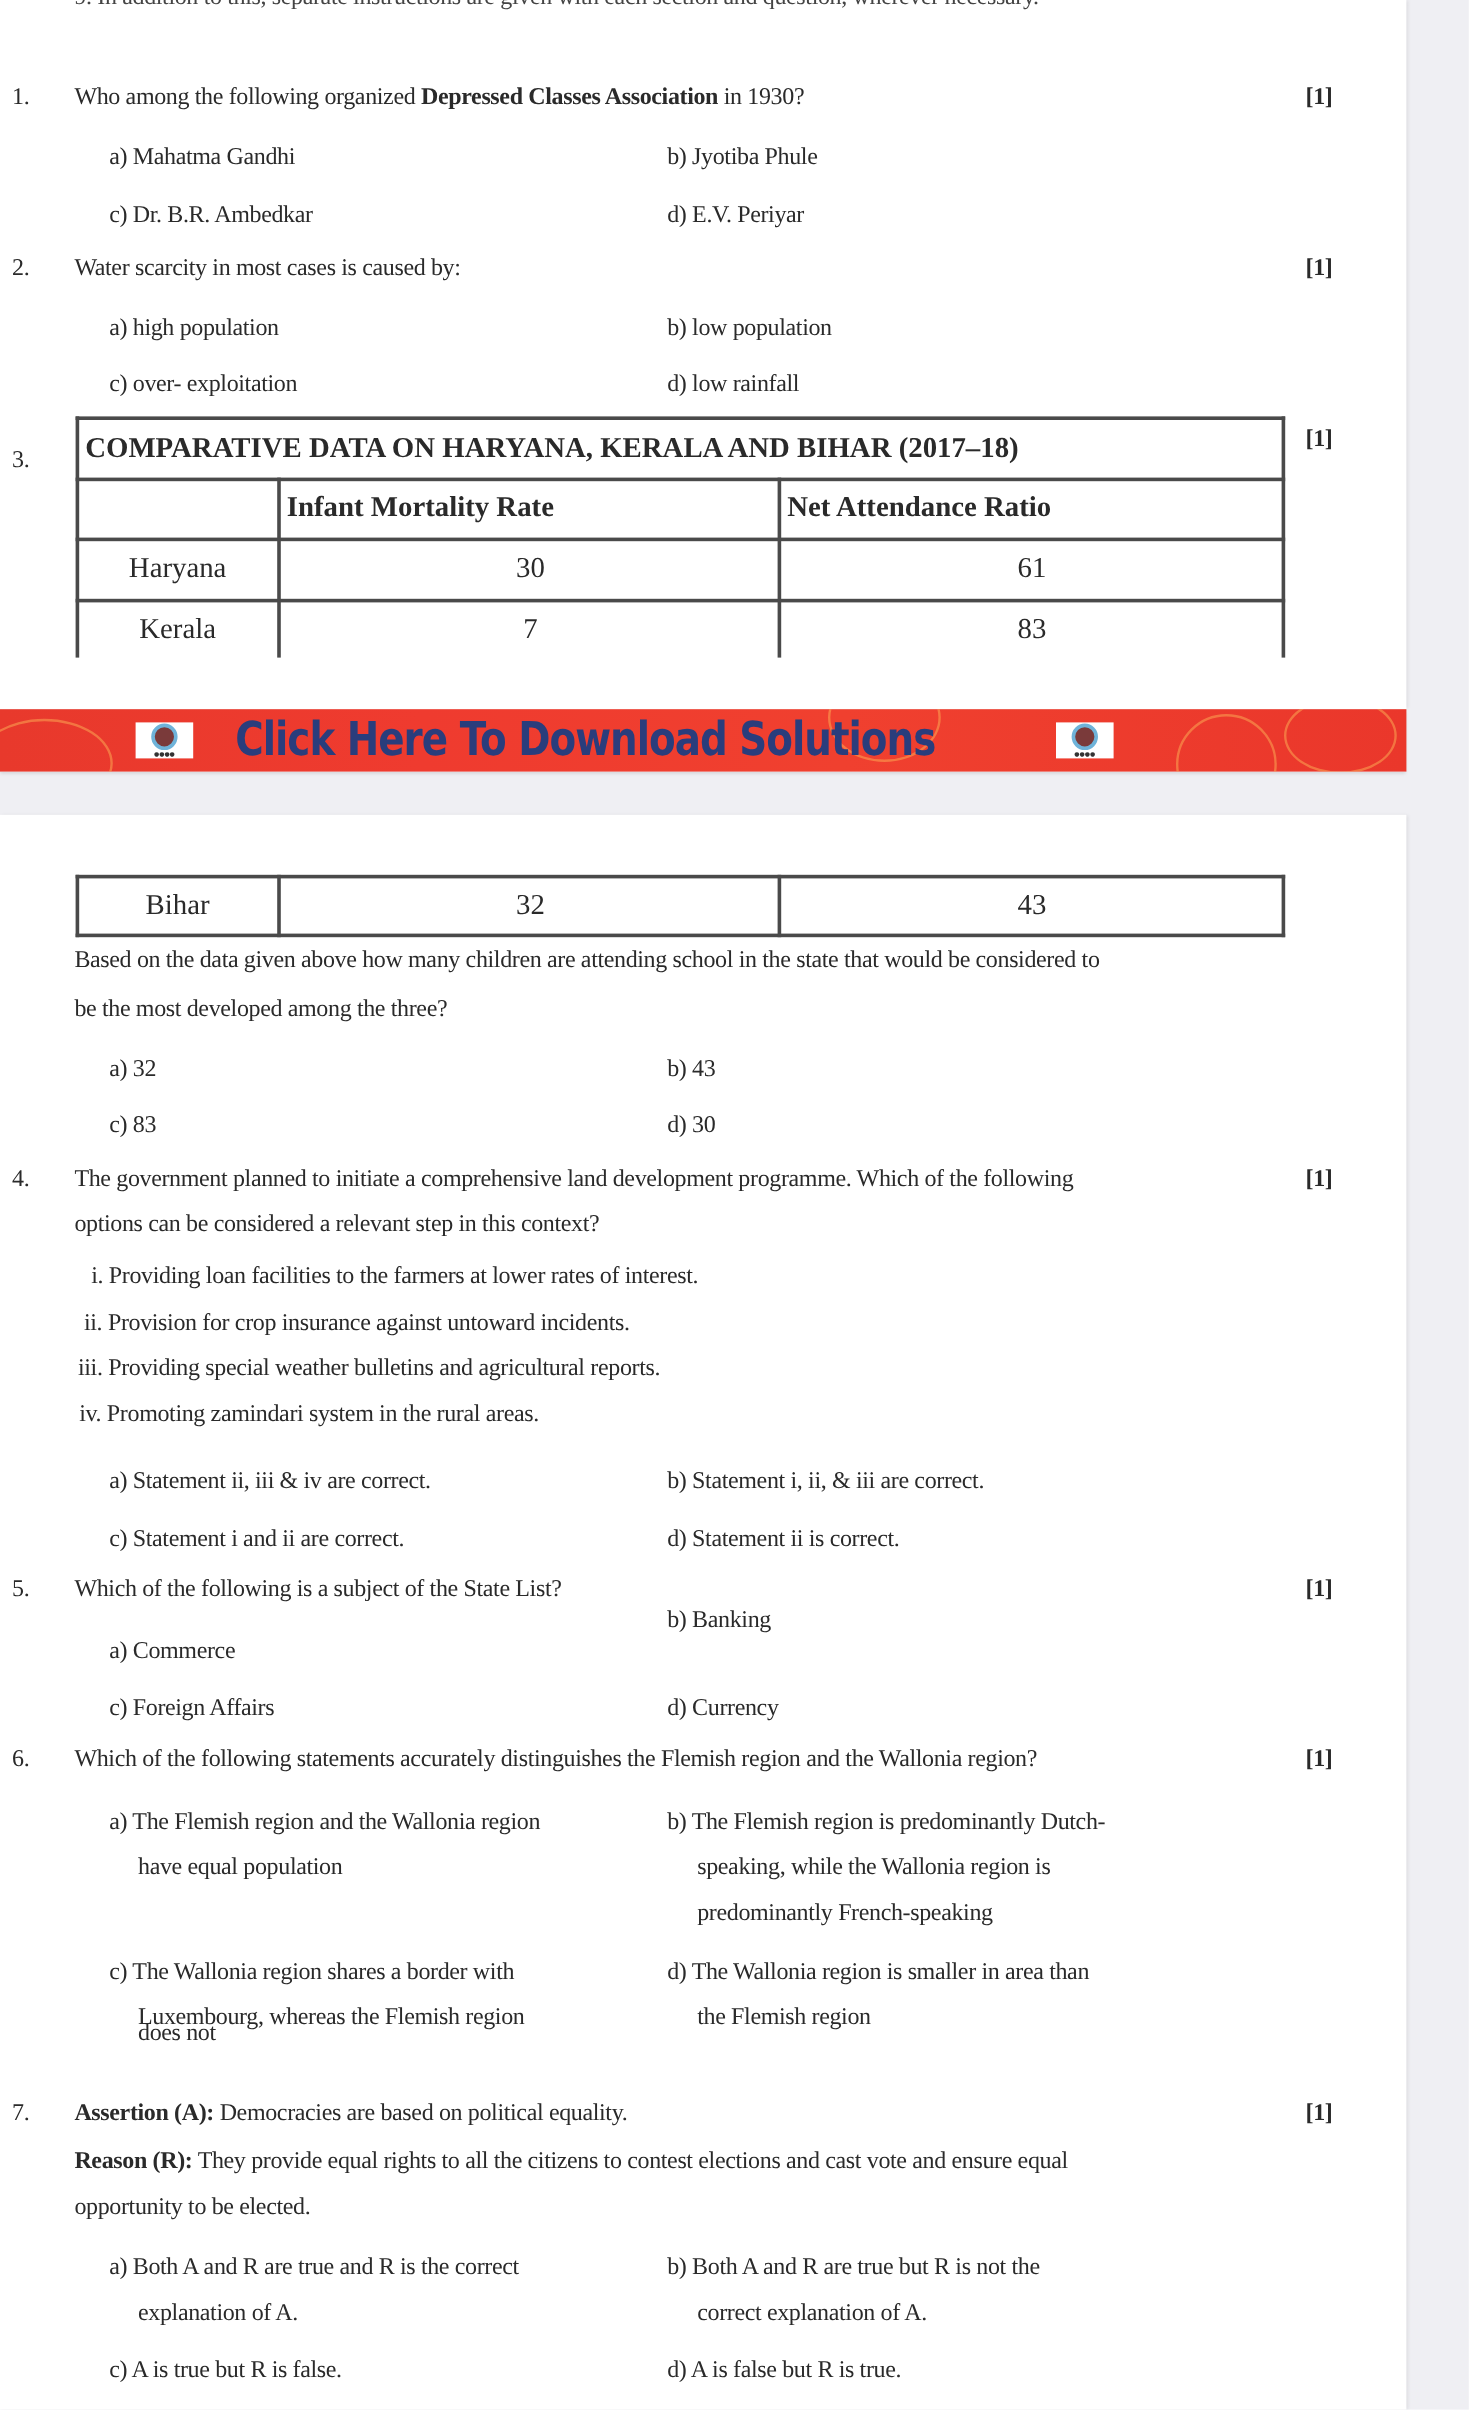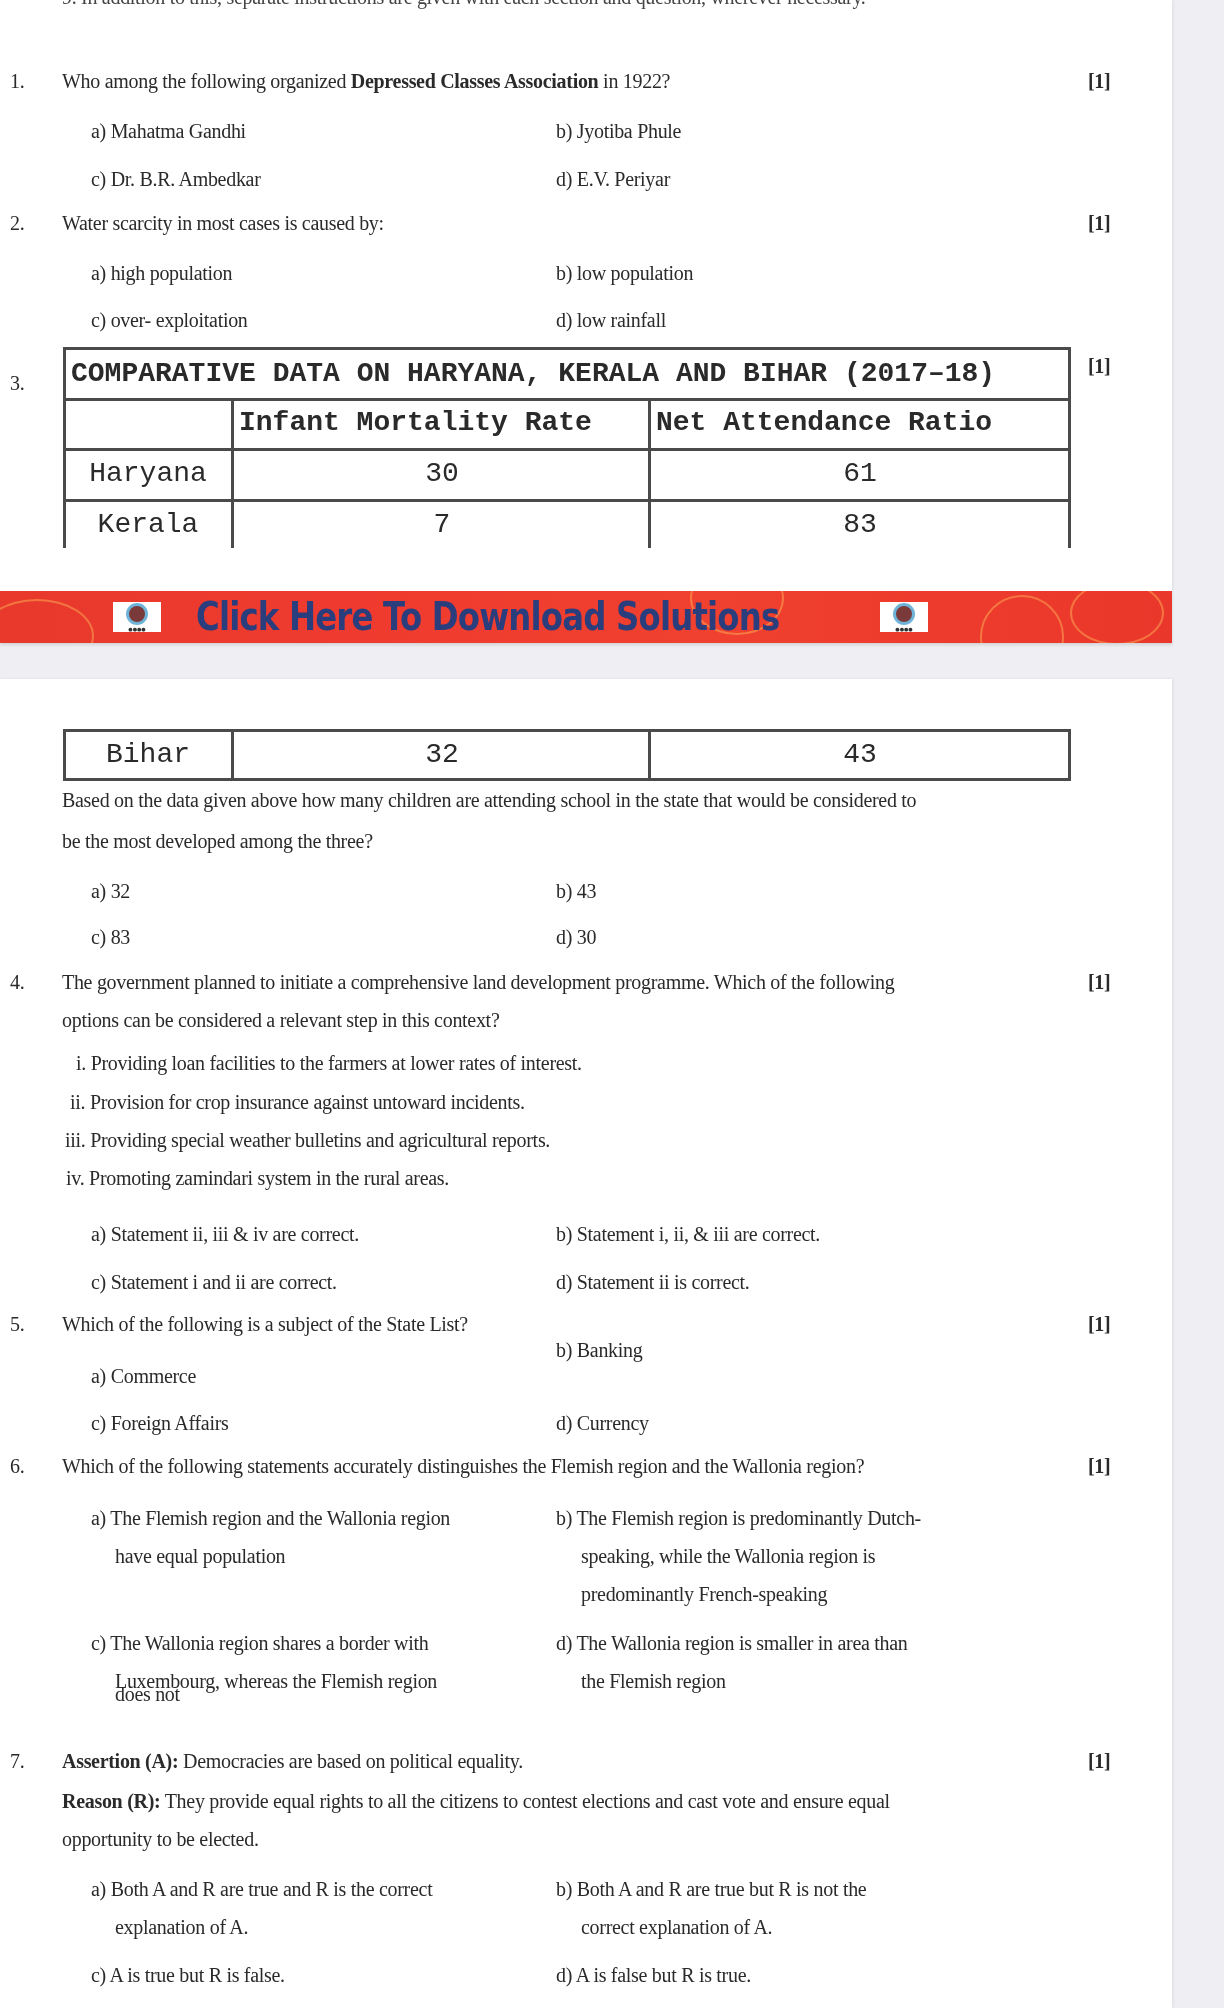--- a/index.html
+++ b/index.html
@@ -27,21 +27,21 @@
   .ob { left: 556px; }
   .ob2 { left: 581px; }
   .mk { left: 1088px; font-weight: bold; }
   .center { left: 0; width: 1172px; text-align: center; }
   .cut { color: #444; font-size: 20px; }
 
   
   .tbl { position: absolute; left: 63px; width: 1008px; }
   .hl { position: absolute; left: 0; width: 1008px; height: 3px; background: #4a4a4a; }
   .vl { position: absolute; width: 3px; background: #4a4a4a; }
-  .cell { position: absolute; font-size: 28px; line-height: 24px; transform: translateY(-12px); white-space: nowrap; font-family: Liberation Mono, monospace; }
+  .cell { position: absolute; font-size: 24px; line-height: 24px; transform: translateY(-12px); white-space: nowrap; }
 
   
   .banner {
     position: absolute; left: 0; top: 591px; width: 1172px; height: 52px;
     background: linear-gradient(90deg, #e8392c 0%, #ef3b2f 30%, #f0402f 60%, #ea372b 100%);
     overflow: hidden; cursor: pointer;
     box-shadow: 0 2px 3px rgba(0,0,0,0.12);
   }
   .flame {
     position: absolute; border: 2px solid rgba(255,190,90,0.45); border-radius: 50%;
@@ -63,21 +63,21 @@
   }
 </style>
 </head>
 <body>
 
 <div class="page" id="page1">
   <div class="t cut" style="left:62px; top:-3px;">9. In addition to this, separate instructions are given with each section and question, wherever necessary.</div>
 
   <div>
     <div class="t num" style="top:81px;">1.</div>
-    <div class="t q" style="top:81px;"><span>Who among the following organized </span><b>Depressed Classes Association</b><span> in 1922?</span></div>
+    <div class="t q" style="top:81px;"><span>Who among the following organized </span><b>Depressed Classes Association</b><span> in 1930?</span></div>
     <div class="t mk" style="top:81px;">[1]</div>
     <div class="t oa" style="top:131px;">a) Mahatma Gandhi</div>
     <div class="t ob" style="top:131px;">b) Jyotiba Phule</div>
     <div class="t oa" style="top:179px;">c) Dr. B.R. Ambedkar</div>
     <div class="t ob" style="top:179px;">d) E.V. Periyar</div>
   </div>
 
   <div>
     <div class="t num" style="top:223px;">2.</div>
     <div class="t q" style="top:223px;">Water scarcity in most cases is caused by:</div>

